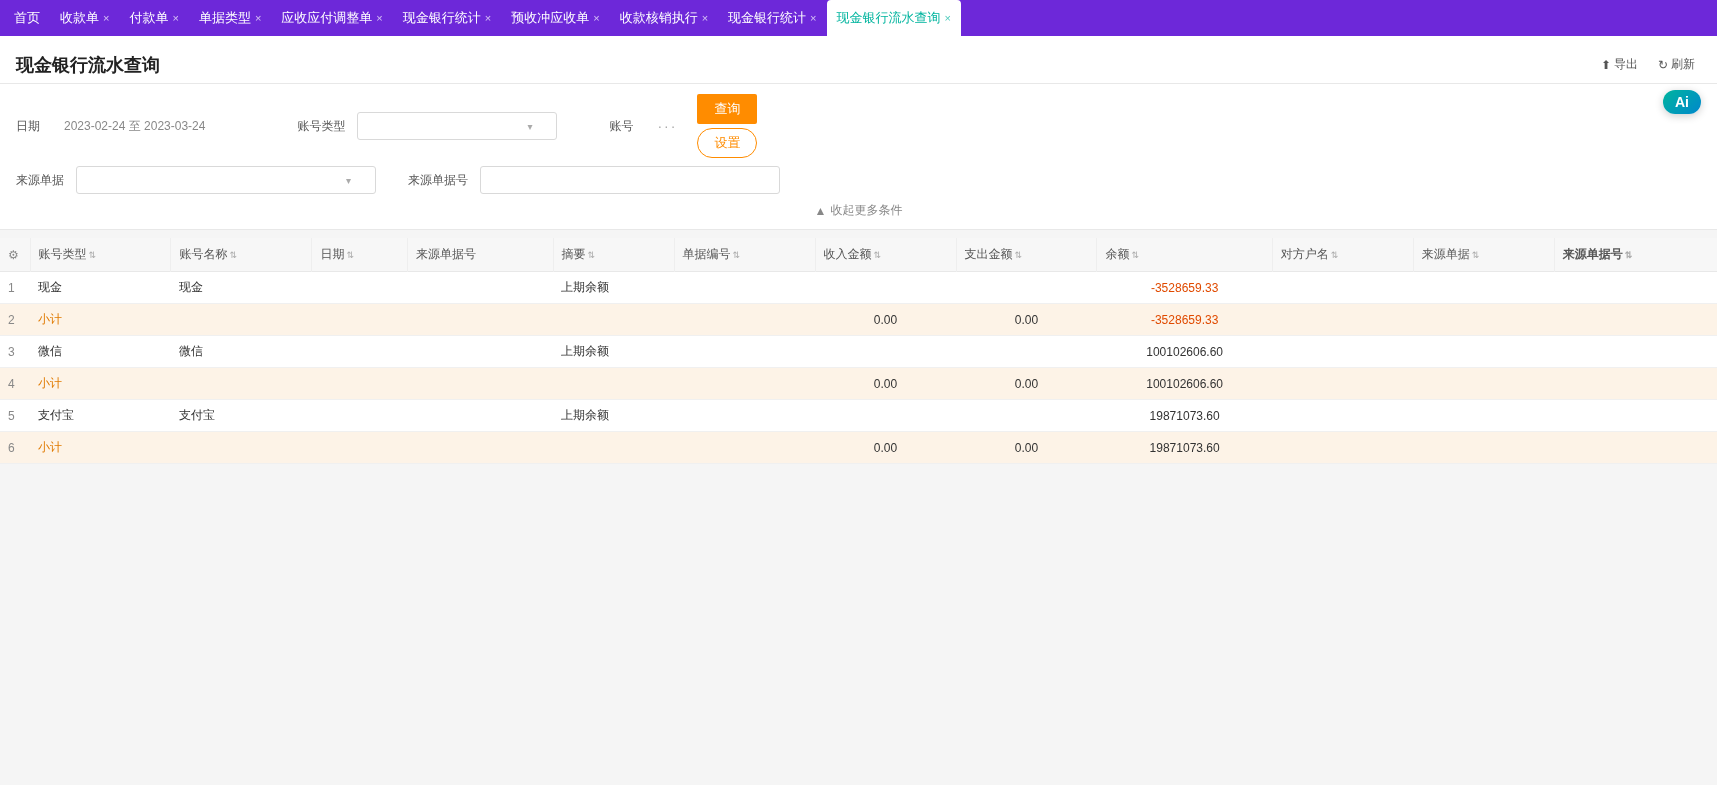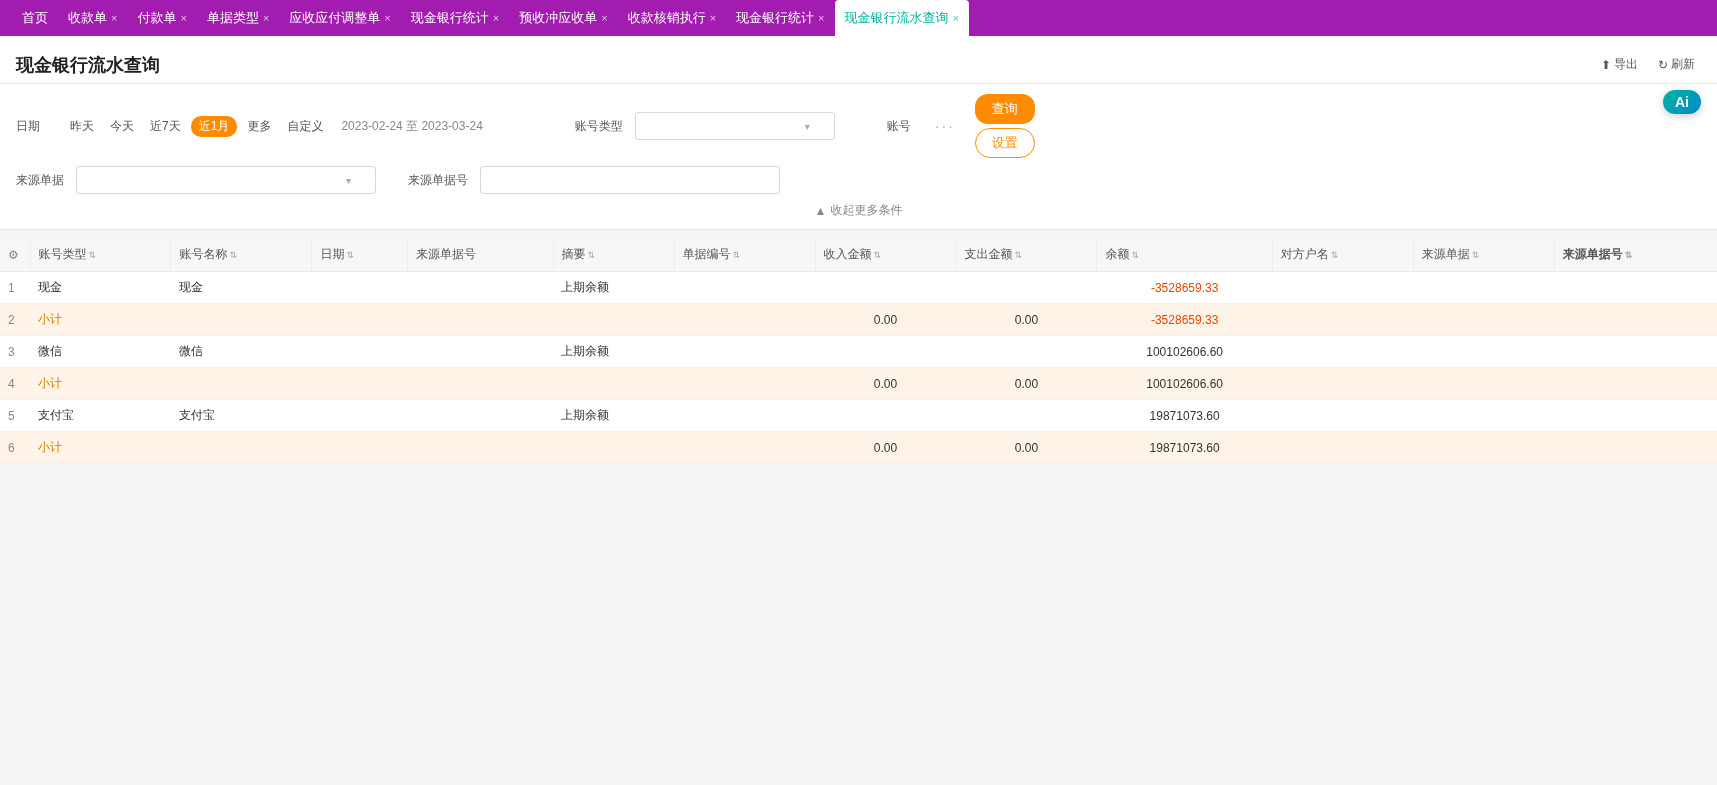--- a/index.html
+++ b/index.html
@@ -1,24 +1,24 @@
 <!DOCTYPE html>
 <html><head>
   <meta charset="utf-8">
   <style>
     * { box-sizing: border-box; margin: 0; padding: 0; }
     body { font-family: "Microsoft YaHei", Arial, sans-serif; font-size: 12px; background: #f5f5f5; color: #333; }
 
     
     .top-nav {
-      background: #a21caf;
+      background: #6d28d9;
       display: flex;
       align-items: center;
       height: 36px;
-      padding: 0 12px;
+      padding: 0 4px;
       overflow: hidden;
     }
     .nav-item {
       color: #fff;
       padding: 0 10px;
       height: 36px;
       display: flex;
       align-items: center;
       cursor: pointer;
       white-space: nowrap;
@@ -128,21 +128,21 @@
       height: 28px;
       color: #333;
       background: #fff;
     }
     .select-arrow { color: #aaa; font-size: 10px; margin-left: 8px; }
     .dots-btn { color: #aaa; cursor: pointer; font-size: 14px; letter-spacing: 2px; }
     .query-btn {
       background: #ff8c00;
       color: #fff;
       border: none;
-      border-radius: 13px;
+      border-radius: 2px;
       padding: 5px 16px;
       cursor: pointer;
       font-size: 13px;
       height: 30px;
     }
     .settings-btn {
       border: 1px solid #ff8c00;
       color: #ff8c00;
       background: #fff;
       border-radius: 15px;
@@ -274,28 +274,20 @@
     <div class="header-btn">
       <span>↻</span>
       <span>刷新</span>
     </div>
   </div>
 </div>
 
 <div class="filter-bar">
   <div class="filter-row">
     <span class="filter-label">日期</span>
-    <div class="filter-date-options">
-      <span class="date-btn">昨天</span>
-      <span class="date-btn">今天</span>
-      <span class="date-btn">近7天</span>
-      <span class="date-btn active">近1月</span>
-      <span class="date-btn">更多</span>
-      <span class="date-btn">自定义</span>
-    </div>
     <span class="date-range">2023-02-24 至 2023-03-24</span>
 
     <span style="margin-left:80px;" class="filter-label">账号类型</span>
     <div class="filter-select" style="min-width:200px;">
       <span></span>
       <span class="select-arrow">▾</span>
     </div>
 
     <span style="margin-left:40px;" class="filter-label">账号</span>
     <div class="dots-btn">···</div>

